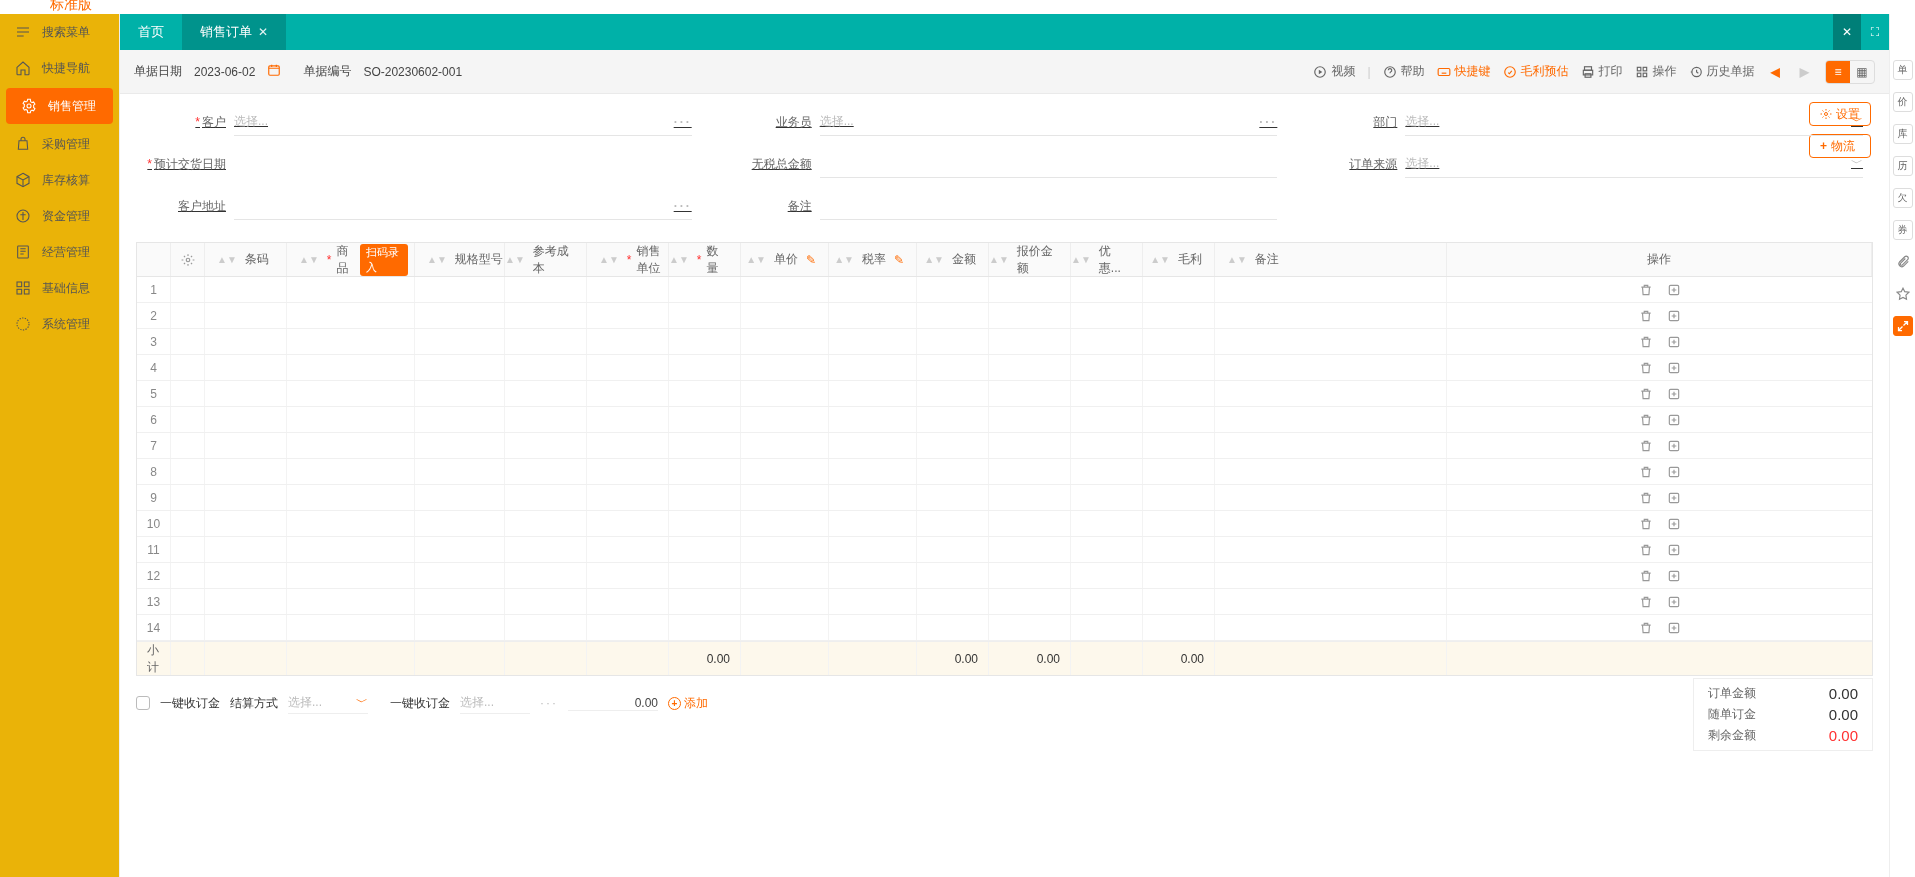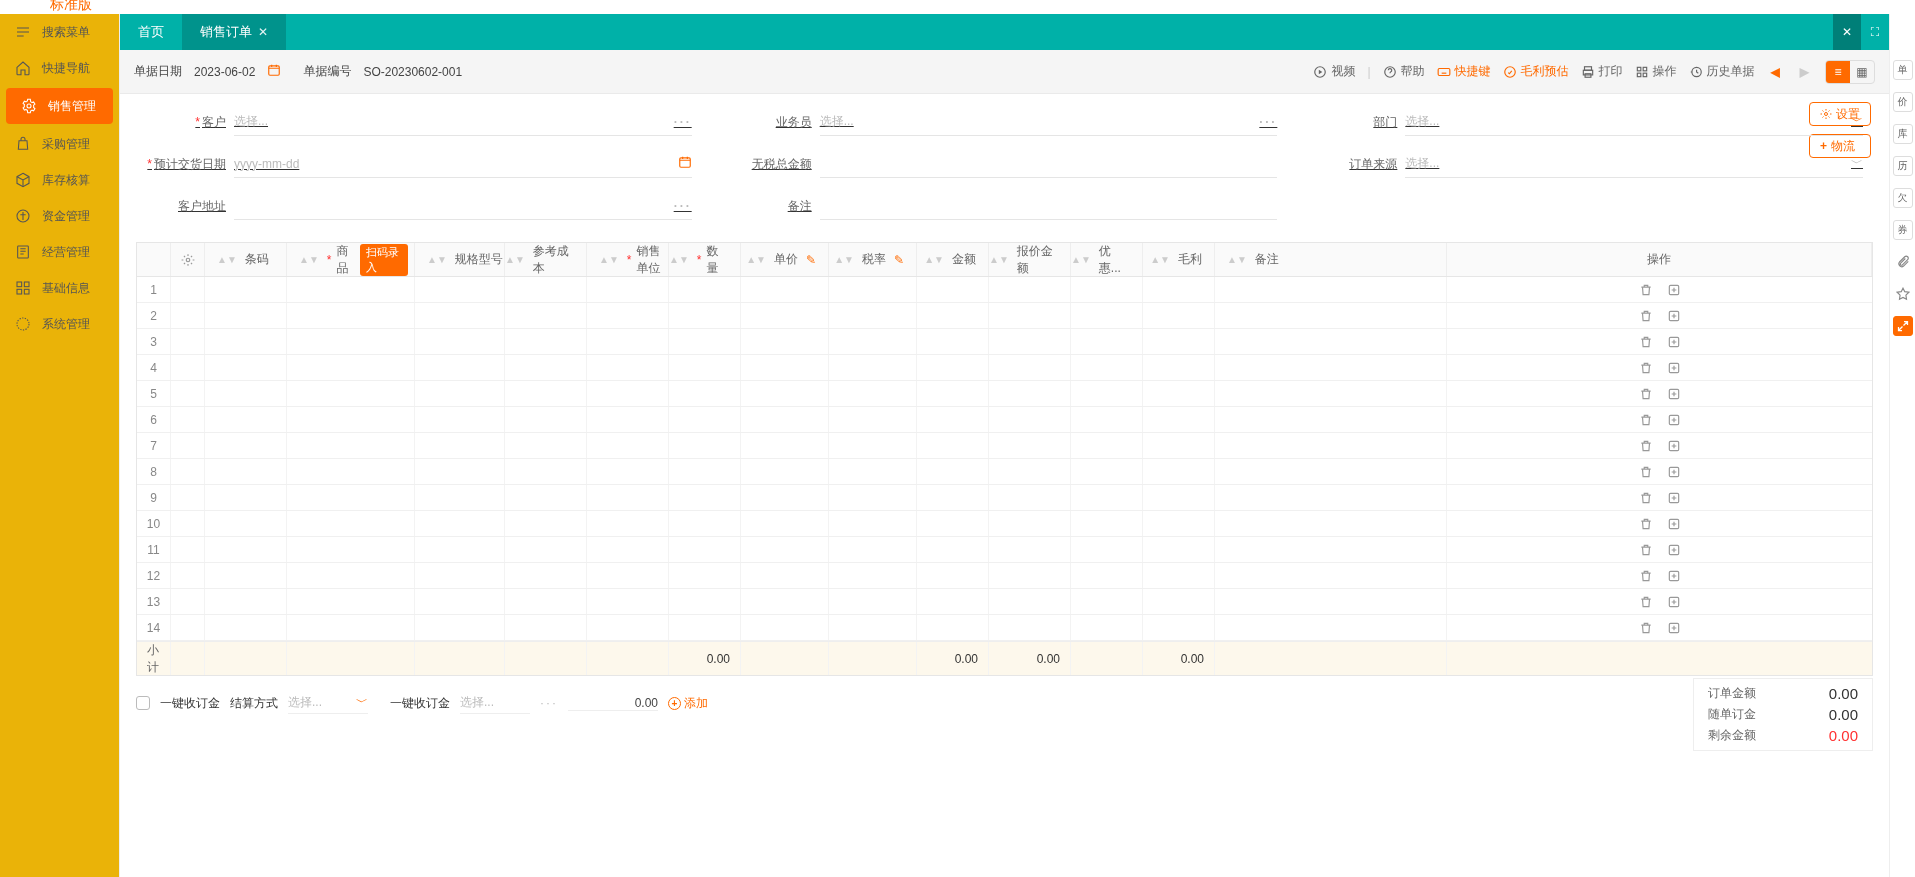--- a/index.html
+++ b/index.html
@@ -331,29 +331,20 @@
             <div class="input-shell">
               <span class="ph">选择...</span>
               <span class="chev" style="margin-left:auto">﹀</span>
             </div>
           </div>
         </div>
 
         <div class="form-row">
           <div class="form-field">
             <label><span class="req">*</span><span>预计交货日期</span></label>
-            <div class="input-shell">
-              <span class="ph">yyyy-mm-dd</span>
-              <span style="margin-left:auto;color:#ff6a00">
-                <svg width="14" height="14" viewBox="0 0 24 24" fill="none" stroke="currentColor" stroke-width="2">
-                    <rect x="3" y="5" width="18" height="16" rx="2"></rect>
-                    <path d="M3 9h18M8 3v4M16 3v4"></path>
-                  </svg>
-              </span>
-            </div>
           </div>
           <div class="form-field">
             <label>无税总金额</label>
             <div class="input-shell"></div>
           </div>
           <div class="form-field">
             <label>订单来源</label>
             <div class="input-shell">
               <span class="ph">选择...</span>
               <span style="margin-left:auto;color:#bbb">﹀</span>

